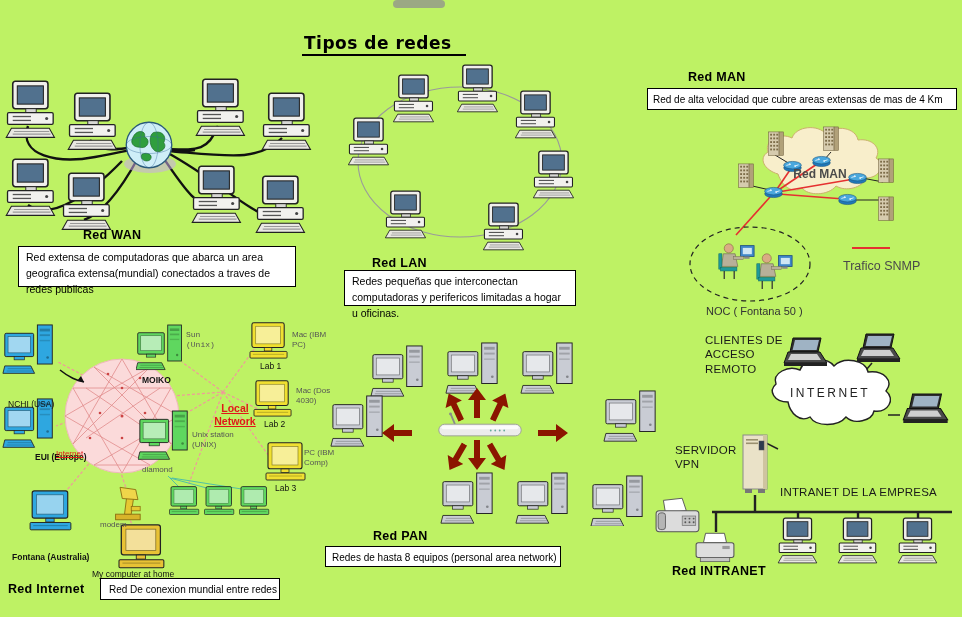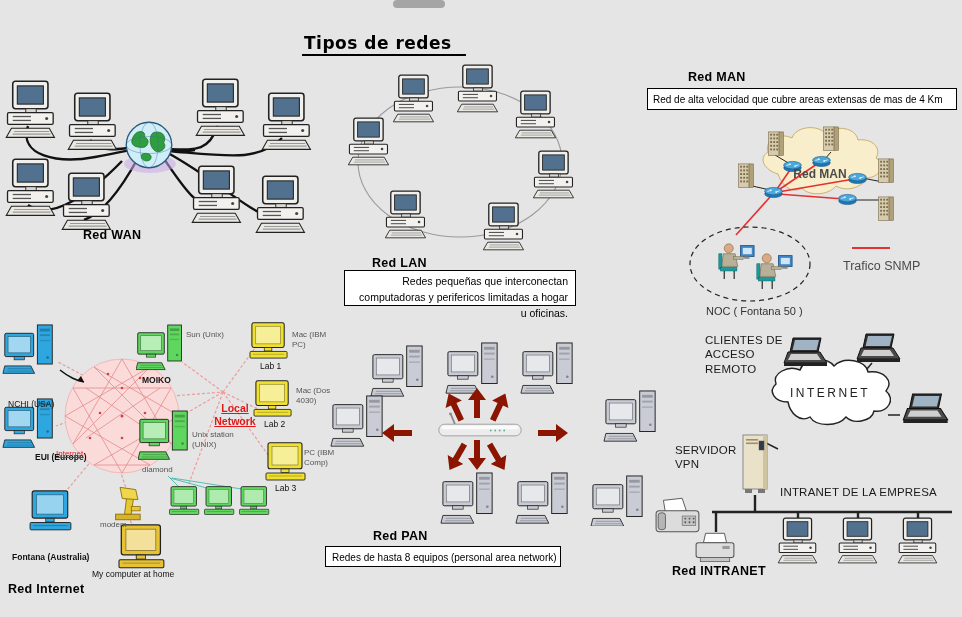--- a/index.html
+++ b/index.html
@@ -1,16 +1,16 @@
 <!DOCTYPE html>
 <html><head>
 <meta charset="utf-8">
 <style>
   html,body{margin:0;padding:0;background:#fff;}
-  .canvas{position:relative;width:962px;height:617px;background:#e5e5e5;overflow:hidden;
+  .canvas{position:relative;width:962px;height:617px;background:#bef264;overflow:hidden;
           font-family:"Liberation Sans",sans-serif;color:#000;}
   .abs{position:absolute;}
   .title{font-family:"DejaVu Sans",sans-serif;font-weight:bold;font-size:17px;
          letter-spacing:.5px;border-bottom:2px solid #000;padding:0 14px 1px 2px;}
   .seclabel{font-weight:bold;font-size:12.5px;letter-spacing:.3px;white-space:nowrap;}
   .descbox{border:1px solid #000;background:#fff;font-size:10.5px;line-height:1.5;
            padding:3px 7px;box-sizing:border-box;}
   .tiny{font-size:8.5px;line-height:1.15;color:#111;white-space:nowrap;}
   .tiny2{font-size:8px;line-height:1.2;color:#555;}
   .redtxt{color:#e01818;font-weight:bold;text-decoration:underline;}
@@ -180,35 +180,36 @@
       <use href="#sym-pc" x="64" y="32" width="58" height="60"></use>
       <use href="#sym-pc" x="2" y="98" width="58" height="60"></use>
       <use href="#sym-pc" x="58" y="112" width="58" height="60"></use>
       <use href="#sym-globe" x="124" y="60" width="50" height="50"></use>
       <use href="#sym-pc" x="192" y="18" width="58" height="60"></use>
       <use href="#sym-pc" x="258" y="32" width="58" height="60"></use>
       <use href="#sym-pc" x="188" y="105" width="58" height="60"></use>
       <use href="#sym-pc" x="252" y="115" width="58" height="60"></use>
     </svg>
     <div class="abs seclabel" style="left:55px;top:168px;margin-left:28px;">Red WAN</div>
+    <div class="abs descbox" style="left:18px;top:186px;width:278px;height:41px;">Red extensa de computadoras que abarca un area geografica extensa(mundial) conectados a traves de redes publicas</div>
   </div>
 
   <div class="abs" style="left:330px;top:62px;width:270px;height:248px;">
     <svg width="270" height="248">
       <ellipse cx="130" cy="100" rx="102" ry="75" fill="none" stroke="#9a9a9a" stroke-width="1.1"></ellipse>
       <use href="#sym-pc" x="15" y="55" width="48" height="50"></use>
       <use href="#sym-pc" x="60" y="12" width="48" height="50"></use>
       <use href="#sym-pc" x="124" y="2" width="48" height="50"></use>
       <use href="#sym-pc" x="182" y="28" width="48" height="50"></use>
       <use href="#sym-pc" x="200" y="88" width="48" height="50"></use>
       <use href="#sym-pc" x="150" y="140" width="48" height="50"></use>
       <use href="#sym-pc" x="52" y="128" width="48" height="50"></use>
     </svg>
     <div class="abs seclabel" style="left:42px;top:194px;">Red LAN</div>
-    <div class="abs descbox" style="left:14px;top:208px;width:232px;height:36px;text-align:right;">Redes pequeñas que interconectan computadoras y perifericos limitadas a hogar u oficinas.</div>
+    <div class="abs descbox" style="left:14px;top:208px;width:232px;height:36px;">Redes pequeñas que interconectan computadoras y perifericos limitadas a hogar u oficinas.</div>
   </div>
 
   <div class="abs" style="left:640px;top:60px;width:322px;height:265px;">
     <div class="abs seclabel" style="left:48px;top:10px;">Red MAN</div>
     <div class="abs descbox" style="left:7px;top:28px;width:310px;height:22px;font-size:10px;white-space:nowrap;padding:3px 5px;">Red de alta velocidad que cubre areas extensas de mas de 4 Km</div>
     <svg class="abs" style="left:0;top:52px;" width="322" height="213">
       <path d="M138,62 C124,58 118,46 128,40 C124,28 140,20 152,26 C156,14 178,12 186,22 C196,12 216,16 218,28 C232,26 242,36 236,46 C246,52 240,66 226,66 C222,76 206,80 196,74 C188,84 168,84 162,76 C152,82 142,74 138,62 Z" fill="#f8eecb" stroke="#cbb06c" stroke-width="1"></path>
       <g stroke="#222" stroke-width="1">
         <line x1="135" y1="43" x2="150" y2="52"></line>
         <line x1="191" y1="40" x2="184" y2="48"></line>
@@ -307,35 +308,36 @@
       <use href="#sym-monitorpc" x="248" y="4" width="42" height="38" style="color:#f0e030"></use>
       <use href="#sym-monitorpc" x="252" y="62" width="42" height="38" style="color:#f0e030"></use>
       <use href="#sym-monitorpc" x="264" y="124" width="44" height="40" style="color:#f0e030"></use>
       <use href="#sym-modemlamp" x="112" y="166" width="34" height="38"></use>
       <use href="#sym-monitorpc" x="116" y="206" width="52" height="46" style="color:#e8c235"></use>
     </svg>
     <div class="abs tiny" style="left:8px;top:58px;font-weight:normal;margin-top:24px;">NCHI (USA)</div>
     <div class="abs tiny" style="left:4px;top:135px;font-weight:bold;padding-left:31px;">EUI (Europe)</div>
     <div class="abs tiny" style="left:12px;top:235px;font-weight:bold;">Fontana (Australia)</div>
     <div class="abs tiny" style="left:142px;top:58px;font-weight:bold;">MOIKO</div>
-    <div class="abs tiny2" style="left:186px;top:12px;width:42px;white-space:normal;">Sun (Unix)</div>
+    <div class="abs tiny2" style="left:186px;top:12px;width:42px;white-space:normal;font-family:Liberation Mono, monospace;">Sun (Unix)</div>
     <div class="abs tiny2" style="left:192px;top:112px;width:50px;white-space:normal;">Unix station (UNIX)</div>
     <div class="abs tiny2" style="left:142px;top:147px;">diamond</div>
     <div class="abs tiny" style="left:260px;top:44px;">Lab 1</div>
     <div class="abs tiny2" style="left:292px;top:12px;width:40px;white-space:normal;">Mac (IBM PC)</div>
     <div class="abs tiny" style="left:264px;top:102px;">Lab 2</div>
     <div class="abs tiny2" style="left:296px;top:68px;width:40px;white-space:normal;">Mac (Dos 4030)</div>
     <div class="abs tiny" style="left:275px;top:166px;">Lab 3</div>
     <div class="abs tiny2" style="left:304px;top:130px;width:34px;white-space:normal;">PC (IBM Comp)</div>
     <div class="abs tiny2" style="left:100px;top:202px;">modem</div>
     <div class="abs tiny" style="left:92px;top:252px;">My computer at home</div>
     <div class="abs redtxt" style="left:206px;top:84px;width:58px;font-size:10.5px;line-height:1.25;text-align:center;">Local Network</div>
     <div class="abs redtxt" style="left:56px;top:131px;font-size:8px;font-weight:normal;">Internet</div>
     <div class="abs seclabel" style="left:8px;top:264px;font-size:12.5px;"></div>
     <div class="abs seclabel" style="left:8px;top:264px;">Red Internet</div>
+    <div class="abs descbox" style="left:100px;top:260px;width:180px;height:22px;font-size:10px;white-space:nowrap;padding:3px 8px;">Red De conexion mundial entre redes</div>
   </div>
 
   <div class="abs" style="left:325px;top:330px;width:340px;height:245px;">
     <svg width="340" height="196">
       <use href="#sym-towerpc" x="45" y="15" width="56" height="56" style="color:#c9ccd4"></use>
       <use href="#sym-towerpc" x="120" y="12" width="56" height="56" style="color:#c9ccd4"></use>
       <use href="#sym-towerpc" x="195" y="12" width="56" height="56" style="color:#c9ccd4"></use>
       <use href="#sym-towerpc" x="5" y="65" width="56" height="56" style="color:#c9ccd4"></use>
       <use href="#sym-towerpc" x="278" y="60" width="56" height="56" style="color:#c9ccd4"></use>
       <use href="#sym-towerpc" x="115" y="142" width="56" height="56" style="color:#c9ccd4"></use>

